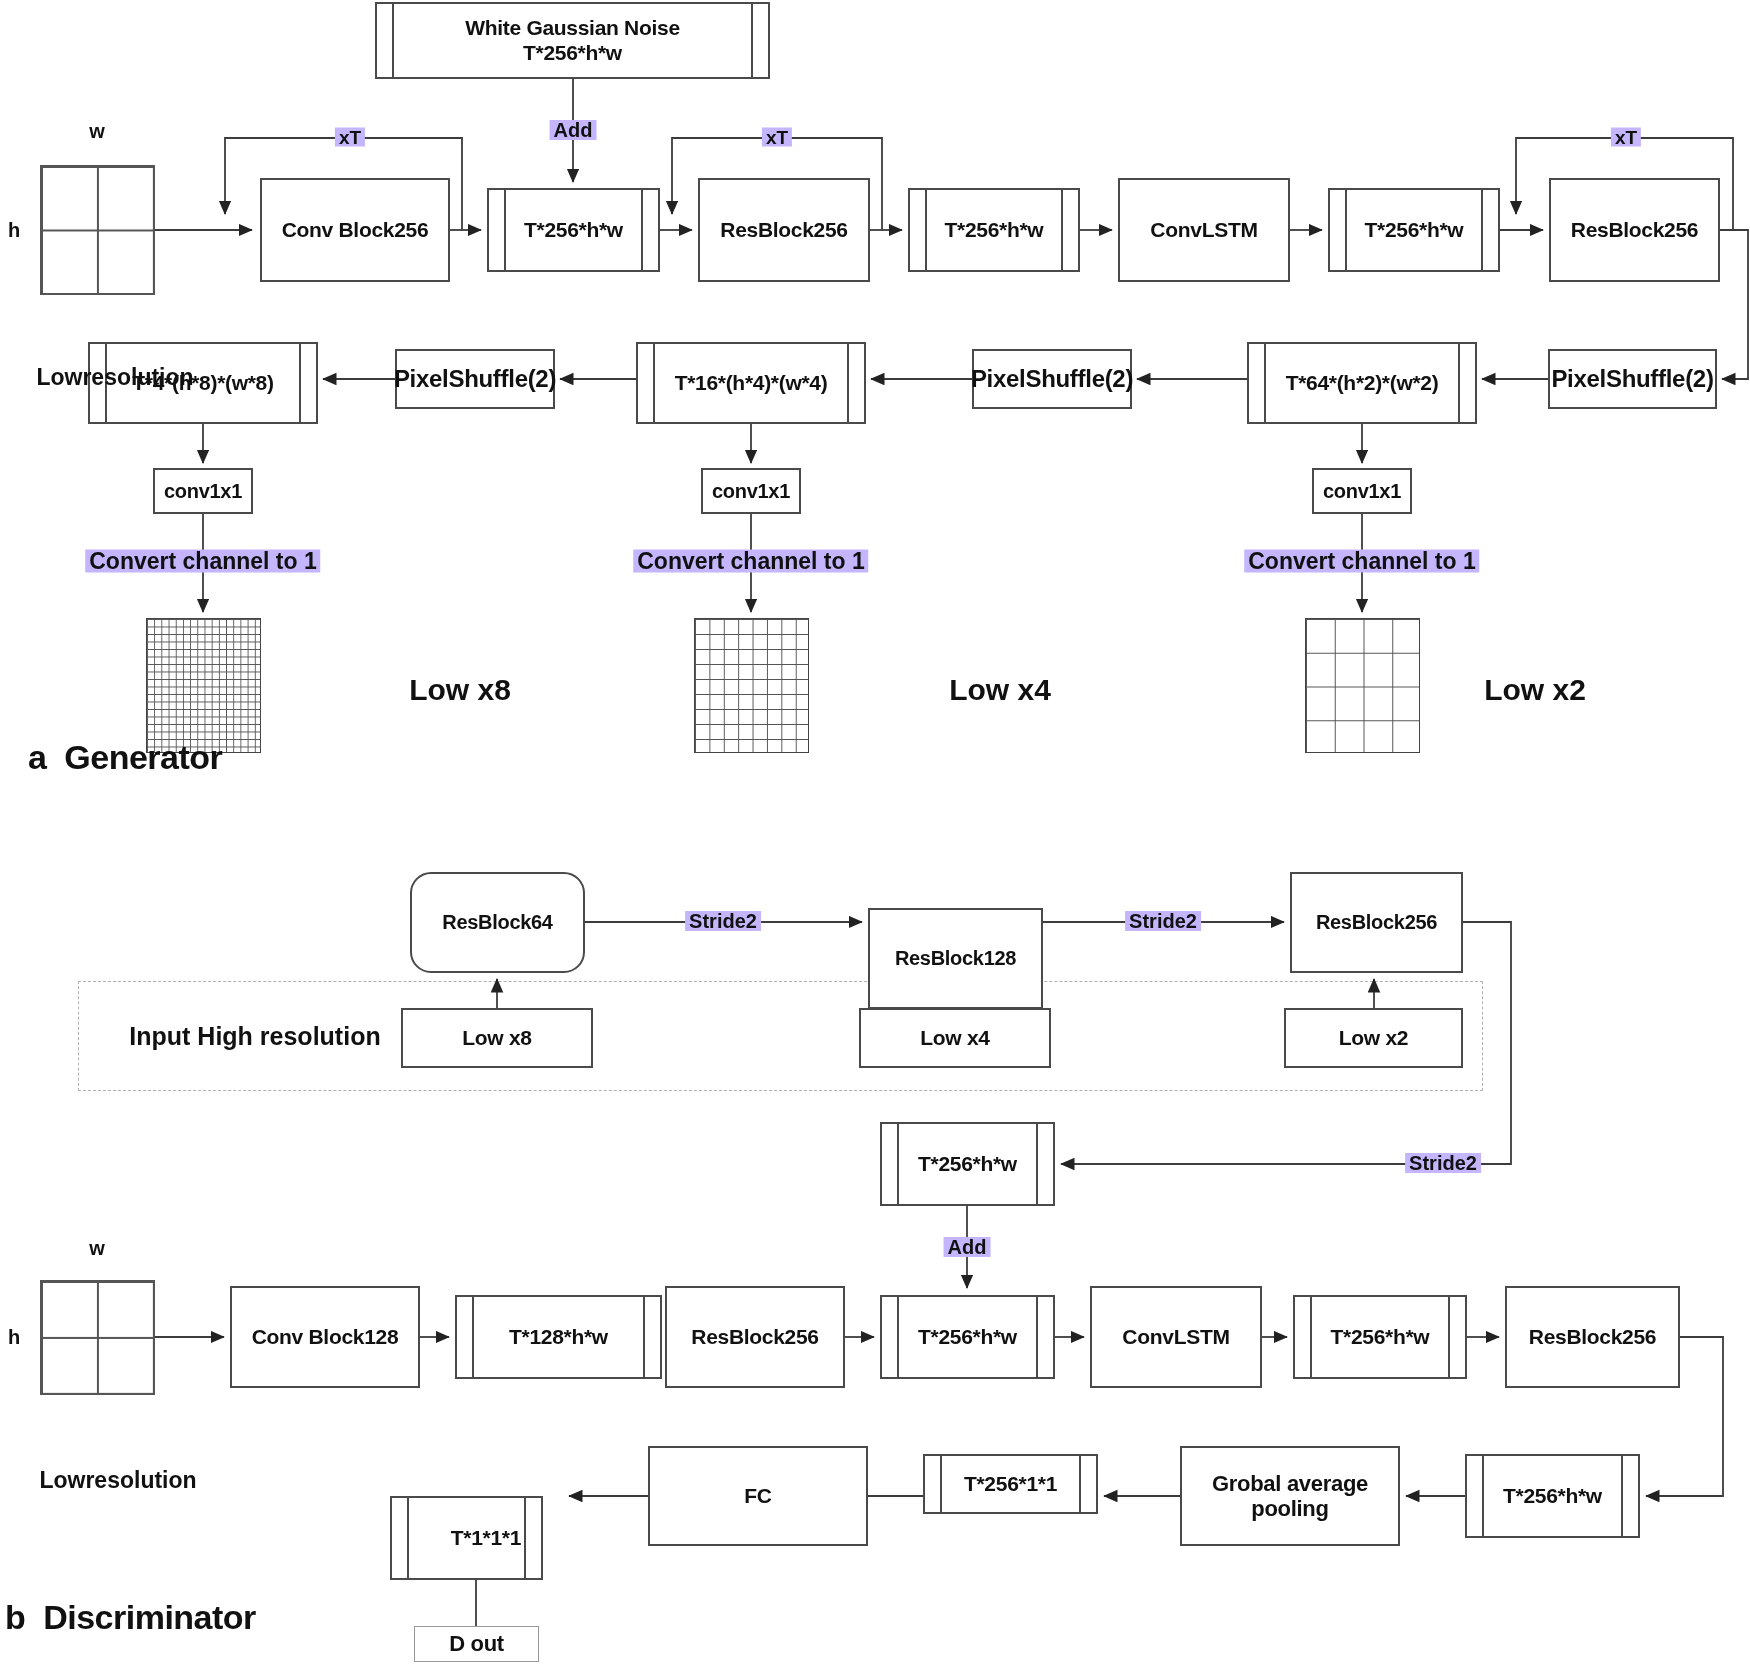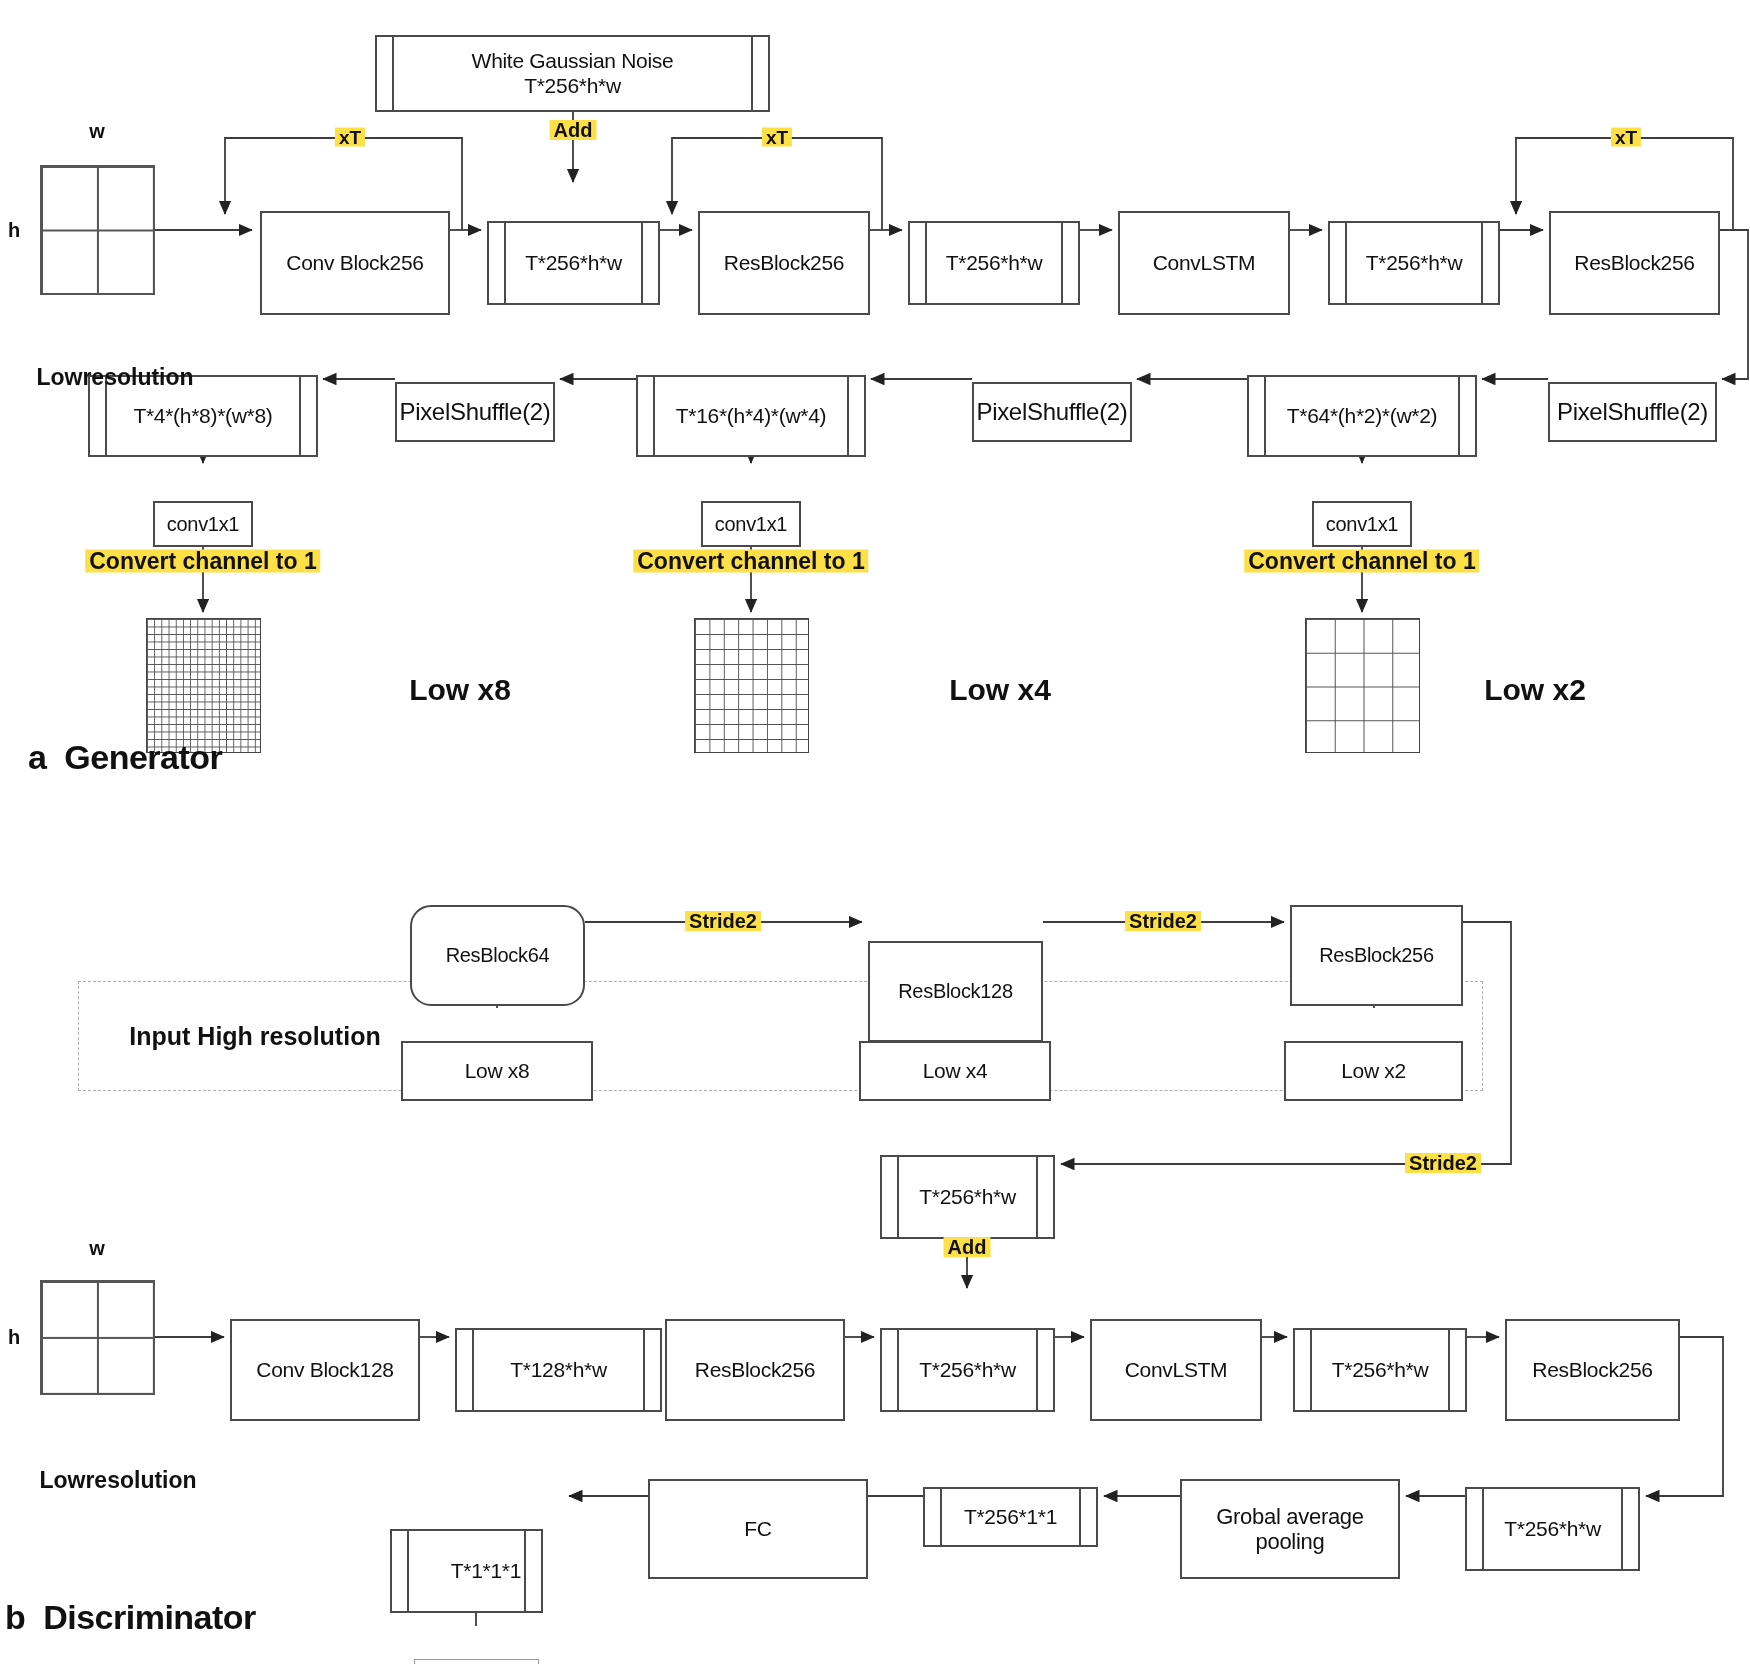--- a/index.html
+++ b/index.html
@@ -4,32 +4,32 @@
 <style>
   html,body{margin:0;padding:0;background:#ffffff;}
   #canvas{
     position:relative;width:1750px;height:1664px;background:#fff;
     font-family:"Liberation Sans","DejaVu Sans",sans-serif;color:#111;overflow:hidden;
   }
   #wires{position:absolute;left:0;top:0;z-index:1;}
   .box{
     position:absolute;background:#fff;border:2px solid #4a4a4a;box-sizing:border-box;
     display:flex;align-items:center;justify-content:center;text-align:center;
-    font-weight:normal;font-size:21px;letter-spacing:-0.3px;z-index:2;line-height:1.15;margin-top:33px;
+    font-weight:bold;font-size:21px;letter-spacing:-0.3px;z-index:2;line-height:1.15;
   }
   .tensor::before,.tensor::after{
     content:"";position:absolute;top:0;bottom:0;width:2px;background:#4a4a4a;
   }
   .tensor::before{left:15px;}
   .tensor::after{right:15px;}
   .ps{font-size:24px;}
   .small{font-size:20px;}
   .lbl{
     position:absolute;z-index:4;font-weight:bold;white-space:nowrap;
-    transform:translate(-50%,-50%);background:#fde047;padding:0 4px;line-height:1;
+    transform:translate(-50%,-50%);background:#c4b5fd;padding:0 4px;line-height:1;
   }
   .nobg{background:transparent;padding:0;}
   .sec{
     position:absolute;z-index:4;font-weight:bold;font-size:34px;letter-spacing:-0.5px;white-space:pre;
   }
   .gridbox{position:absolute;box-sizing:border-box;background:#fff;z-index:2;}
   .in-grid{
     border:2px solid #555;
     background-image:linear-gradient(#555 2px,transparent 2px),linear-gradient(90deg,#555 2px,transparent 2px);
     background-size:50.4% 50.4%;background-position:-1px -1px;

